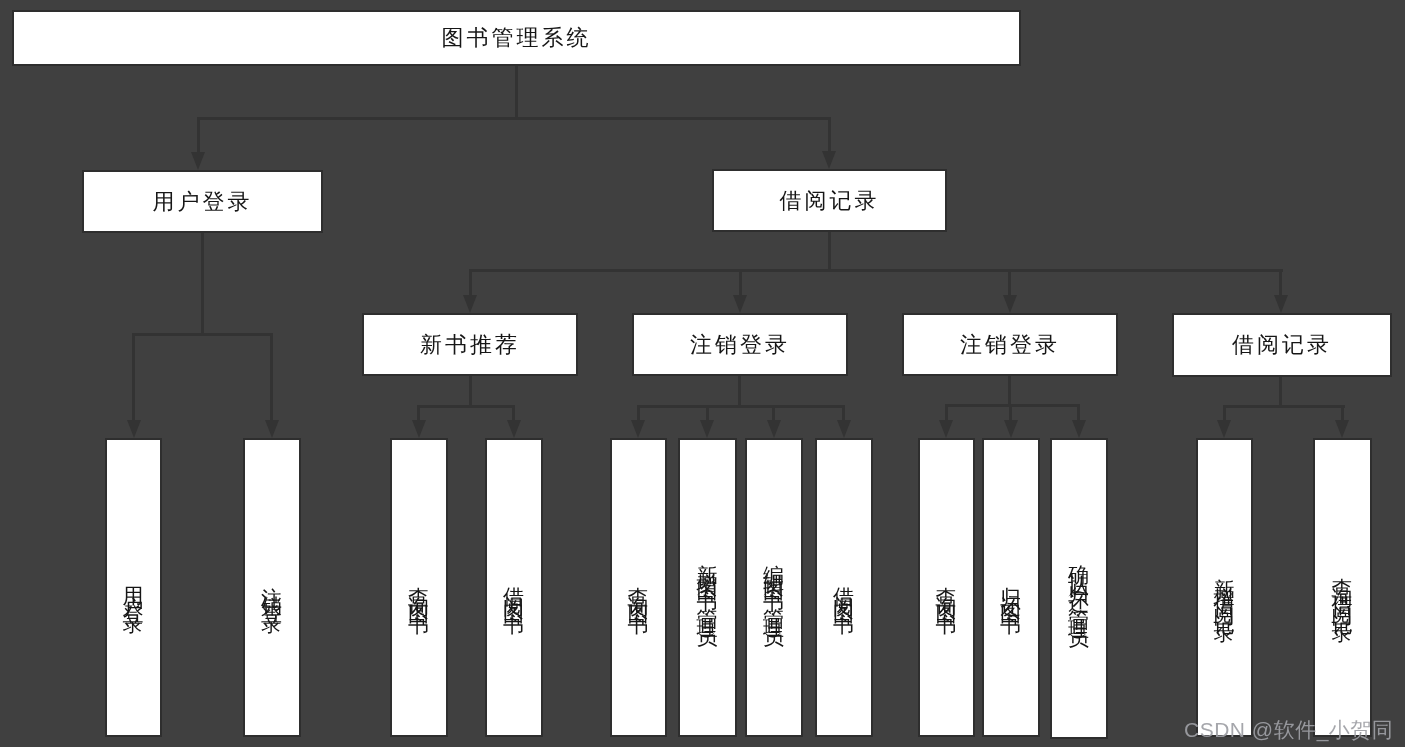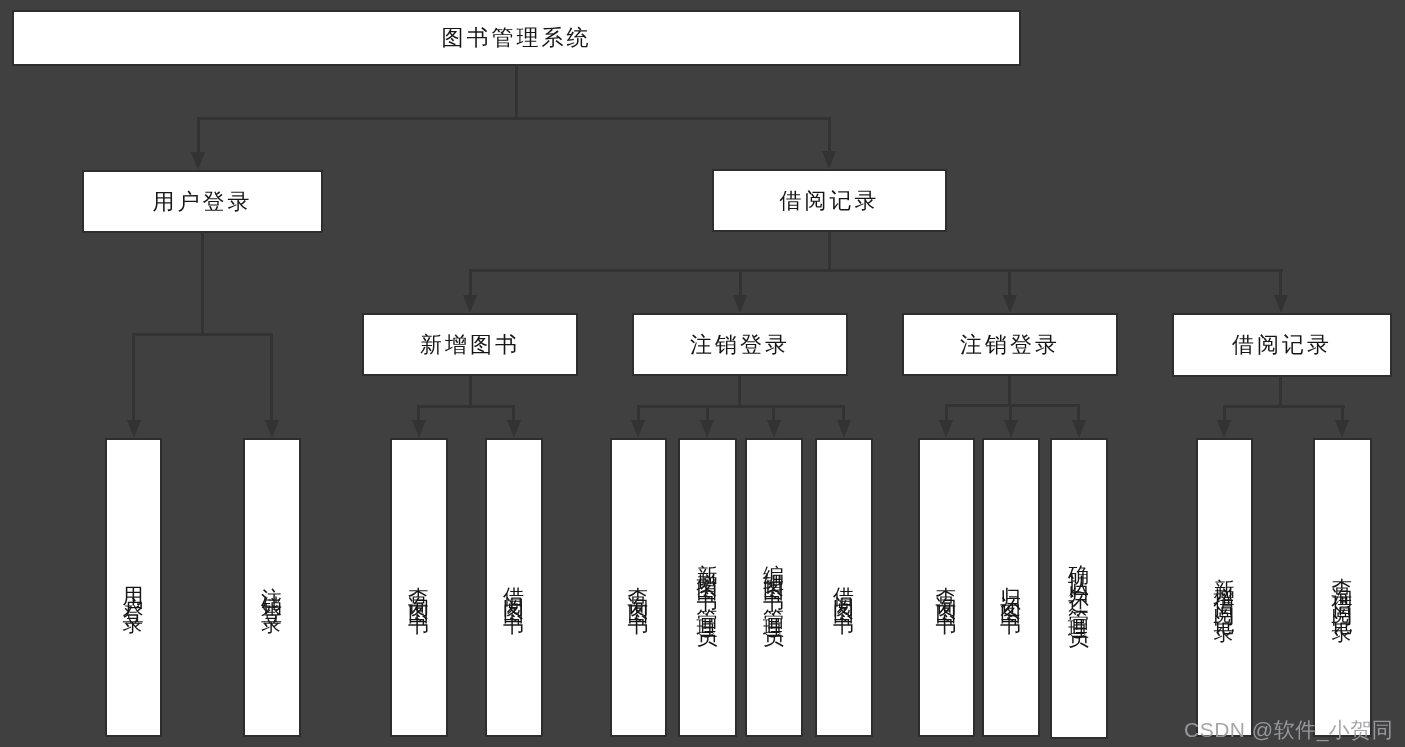--- a/index.html
+++ b/index.html
@@ -105,21 +105,21 @@
   </div>
 
   <div class="box" style="left:82px;top:170px;width:241px;height:63px;">
     <span>用户登录</span>
   </div>
   <div class="box" style="left:712px;top:169px;width:235px;height:63px;">
     <span>借阅记录</span>
   </div>
 
   <div class="box" style="left:362px;top:313px;width:216px;height:63px;">
-    <span>新增图书</span>
+    <span>新书推荐</span>
   </div>
   <div class="box" style="left:632px;top:313px;width:216px;height:63px;">
     <span>注销登录</span>
   </div>
   <div class="box" style="left:902px;top:313px;width:216px;height:63px;">
     <span>注销登录</span>
   </div>
   <div class="box" style="left:1172px;top:313px;width:220px;height:64px;">
     <span>借阅记录</span>
   </div>

